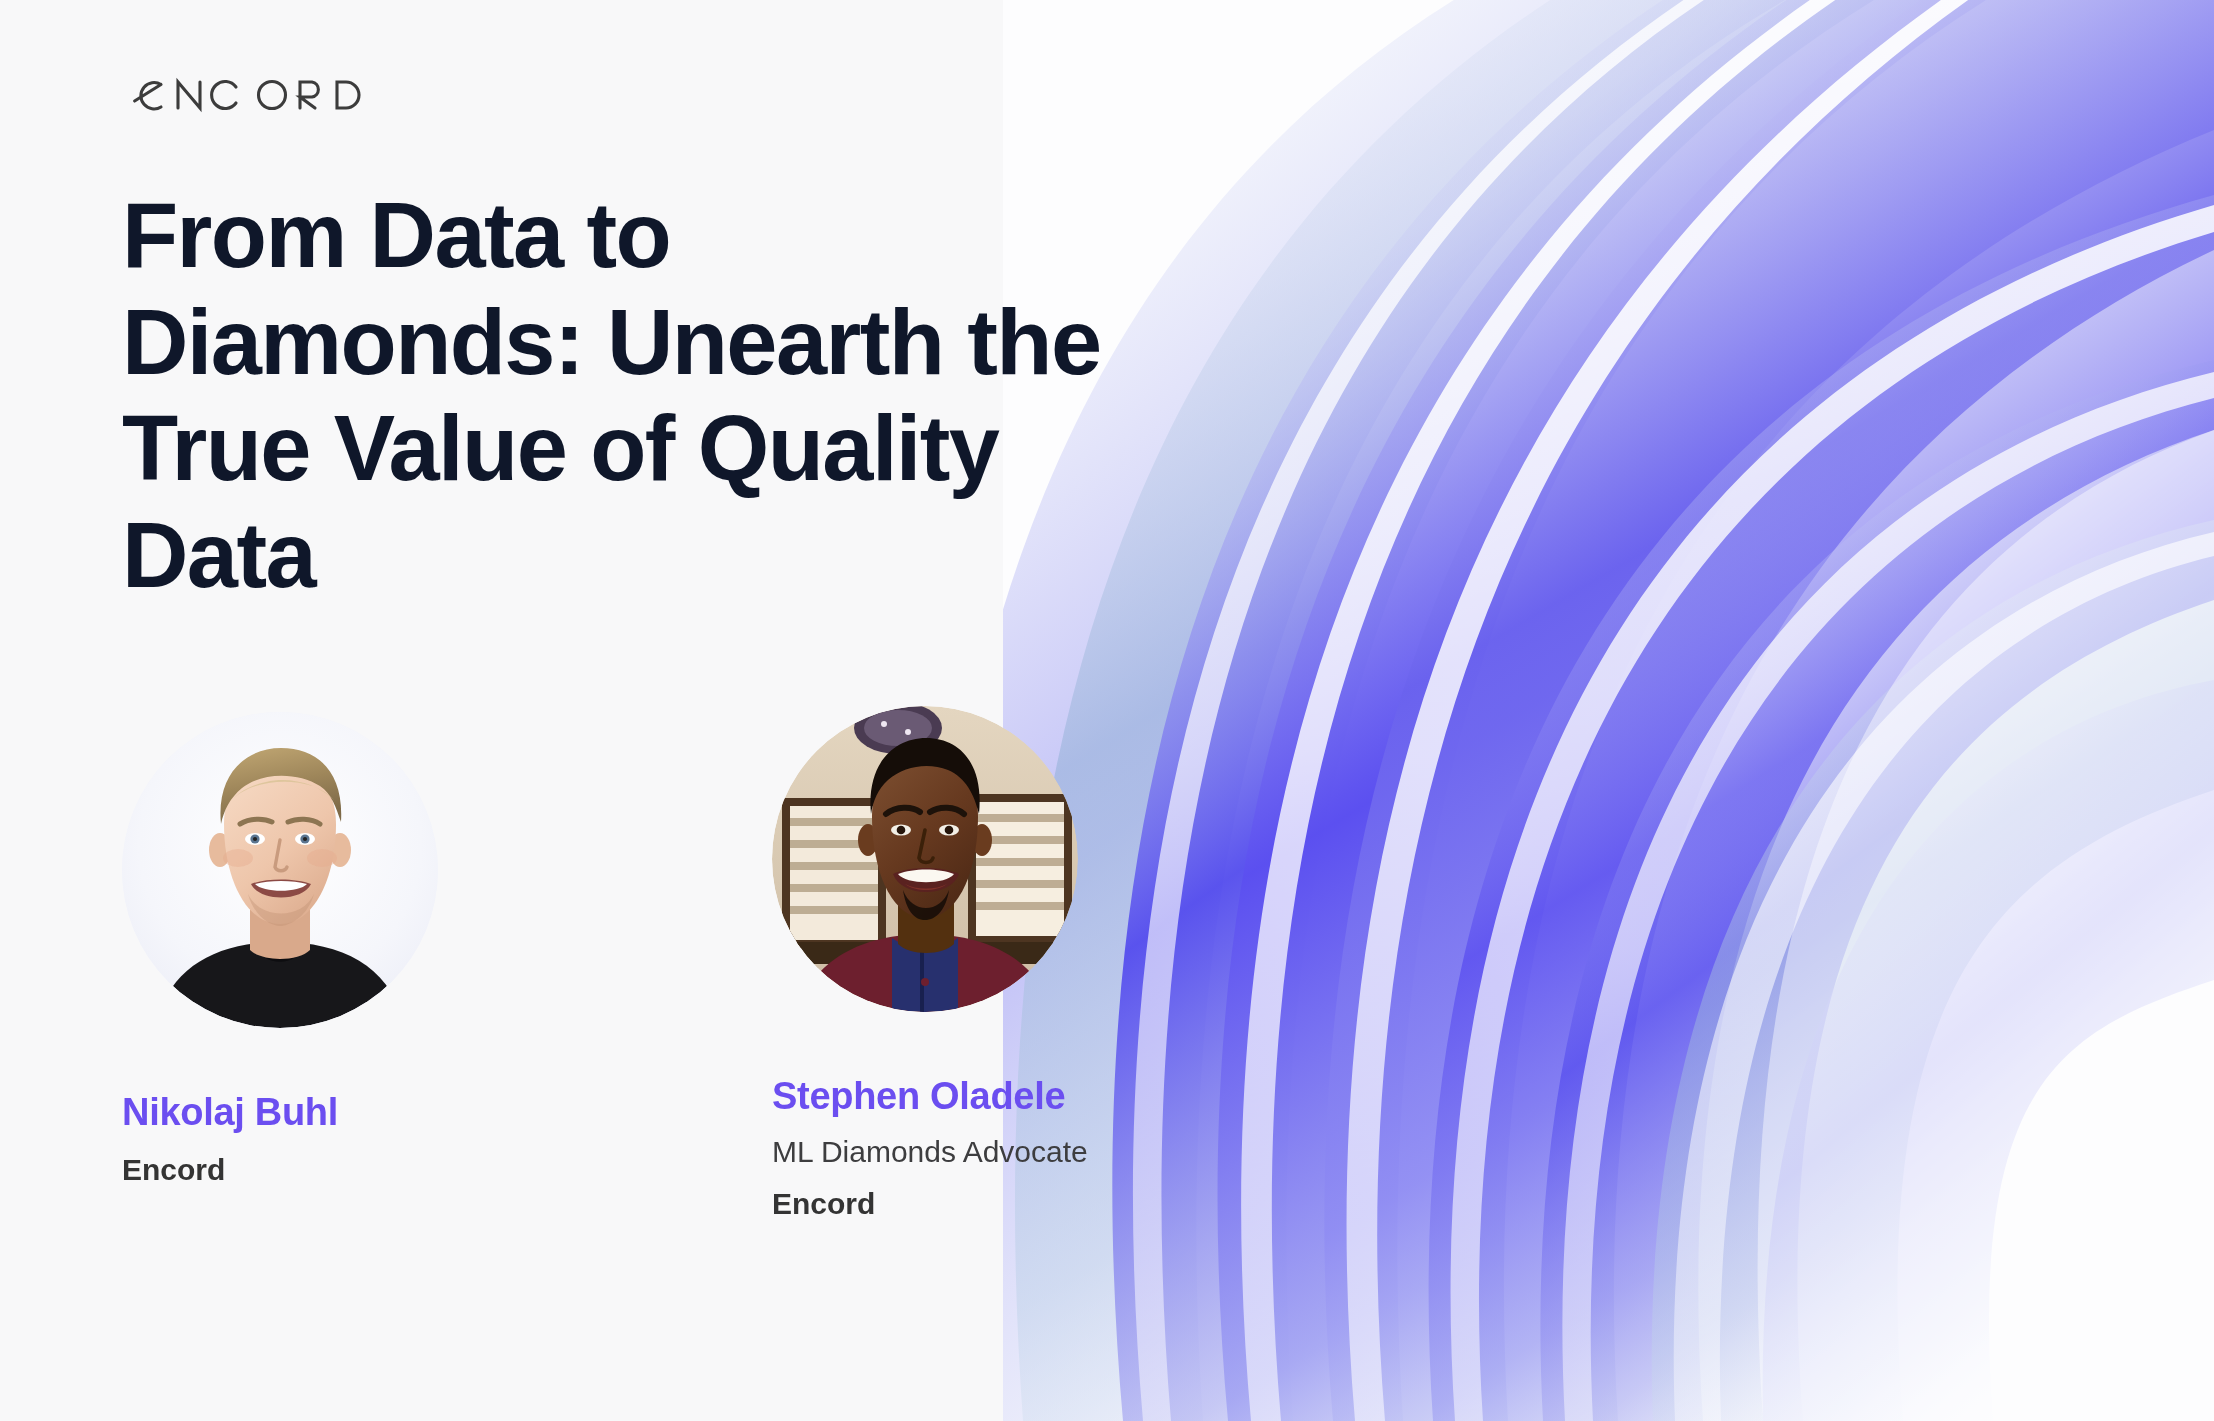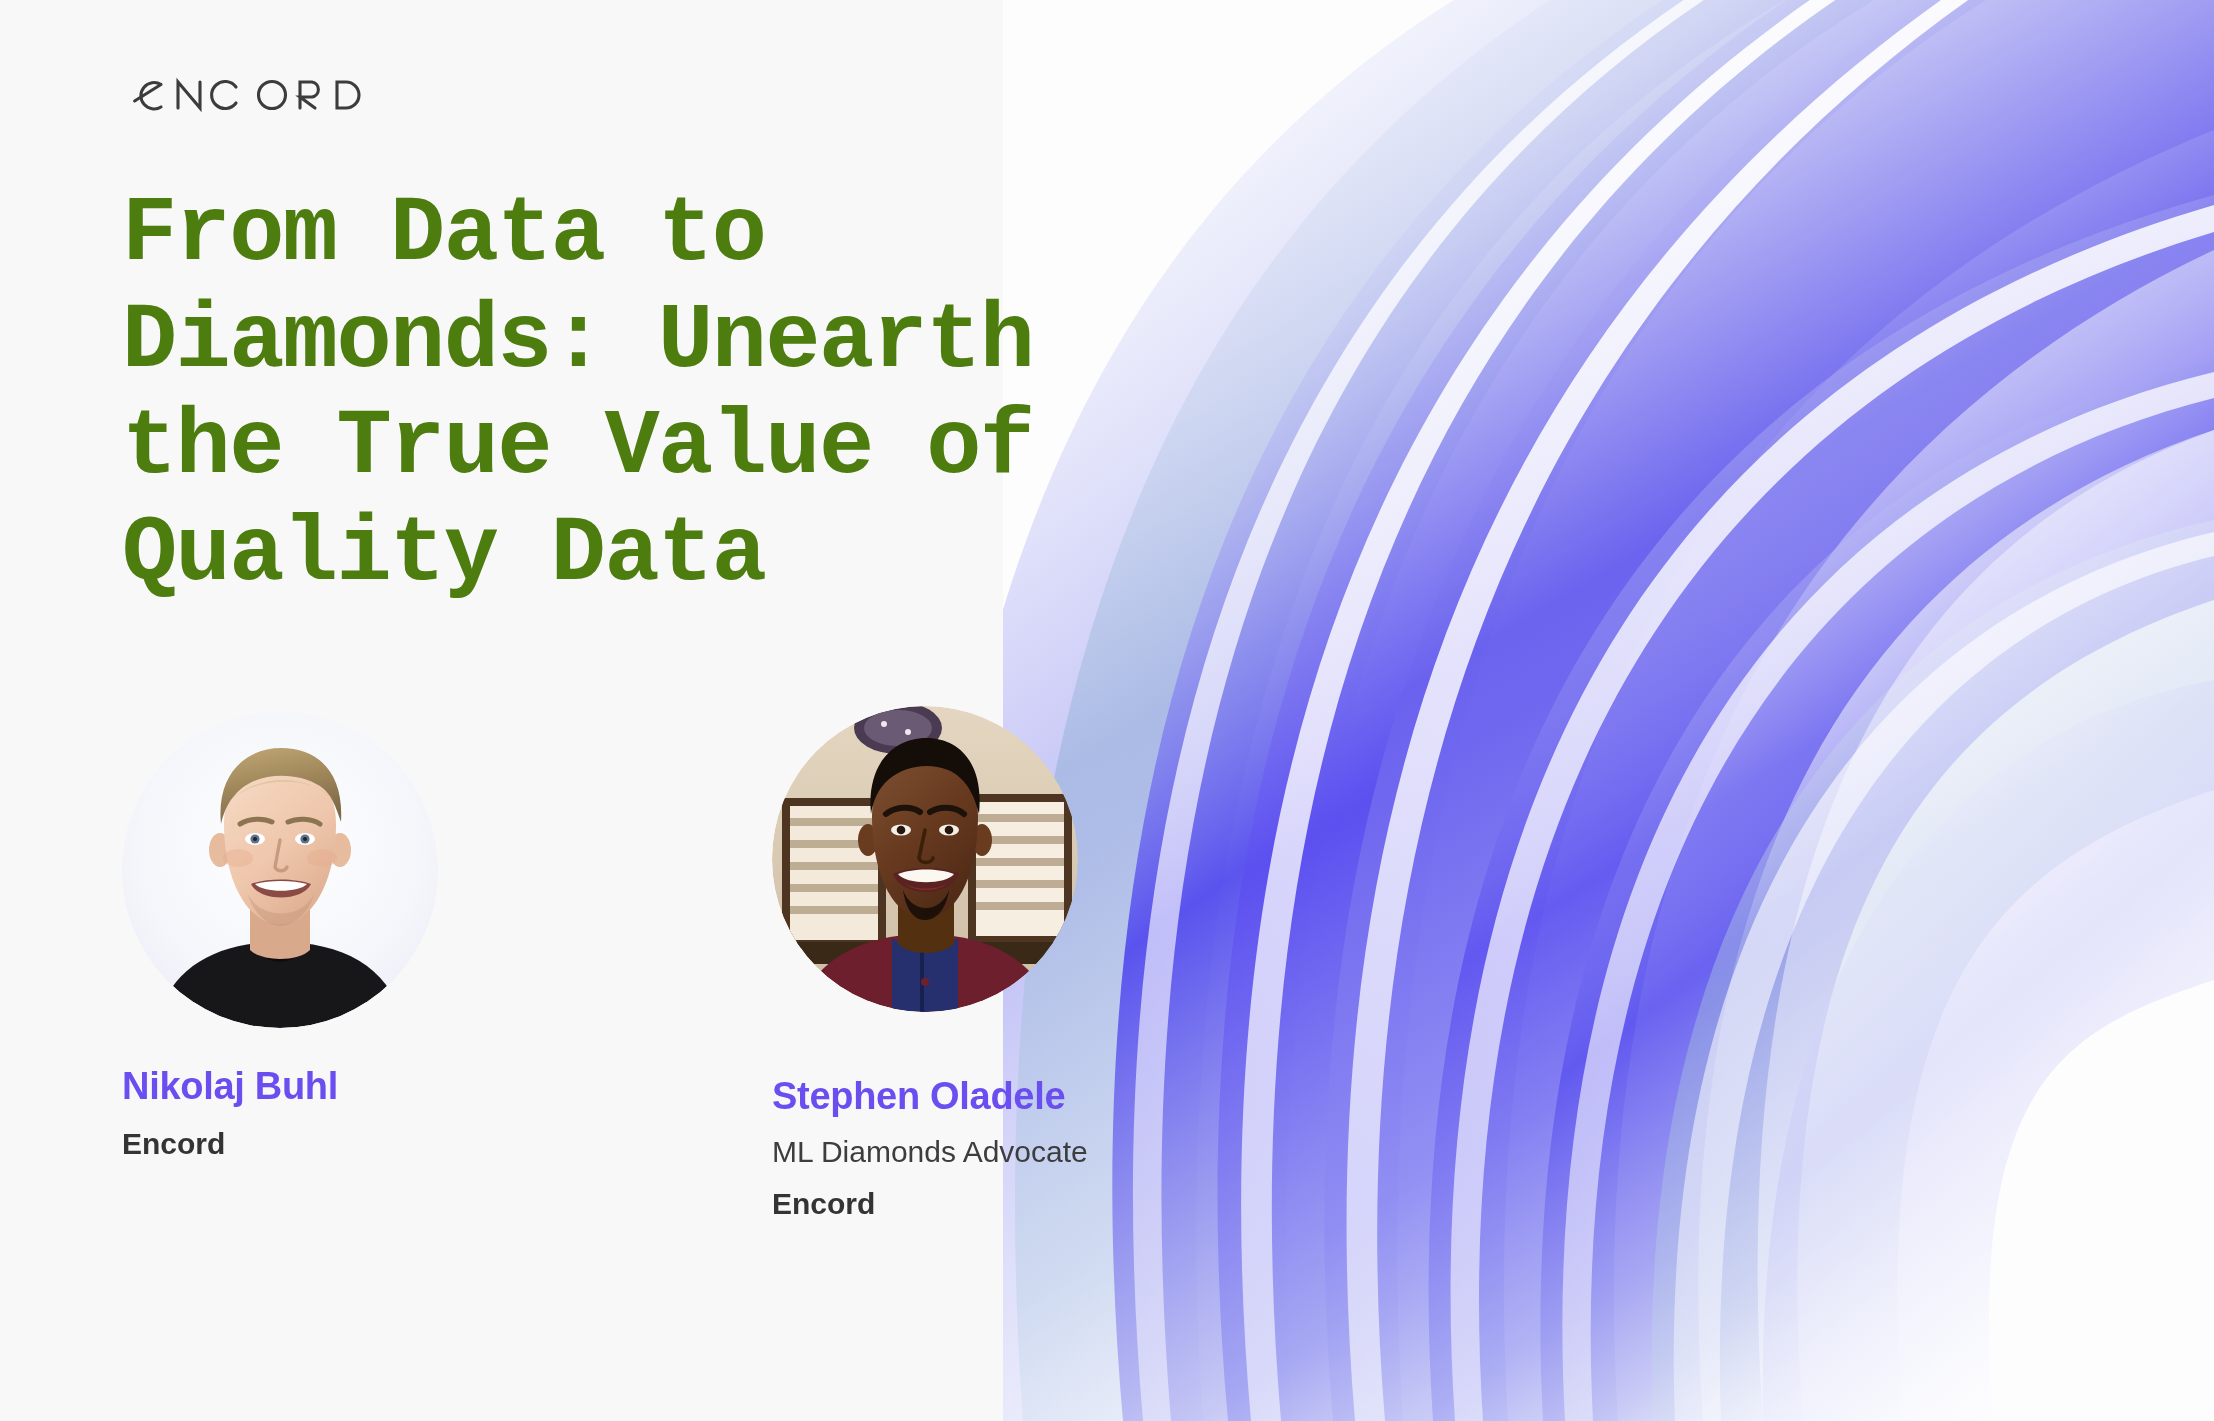--- a/index.html
+++ b/index.html
@@ -28,22 +28,22 @@
 
   
   .headline{
     position:absolute; left:122px; top:182px;
     width:1010px;
     z-index:20;
     font-size:92px;
     line-height:1.16;
     font-weight:700;
     letter-spacing:-1.6px;
-    color:#4d7c0f;
-    font-family:Liberation Mono, monospace;
+    color:#0f172a;
+    font-family:Liberation Sans, sans-serif;
   }
 
   
   .speakers{
     position:absolute; left:122px; top:712px;
     width:1050px; height:560px;
     z-index:20;
   }
   .speaker{
     position:absolute; top:0;
@@ -64,21 +64,21 @@
     background:radial-gradient(circle at 50% 45%, #ffffff 0%, #f4f5fb 58%, #eceef8 100%);
   }
   .avatar{
     position:absolute; inset:0;
     border-radius:50%;
     overflow:hidden;
   }
   .avatar svg{ display:block; width:100%; height:100%; }
 
   .sp-name{
-    margin-top:36px;
+    margin-top:62px;
     font-size:38px;
     font-weight:700;
     color:#6b4ef0;
     letter-spacing:-0.3px;
     line-height:1.2;
   }
   .speaker.s1 .sp-name{ margin-top:62px; }
   .sp-role{
     margin-top:14px;
     font-size:30px;

